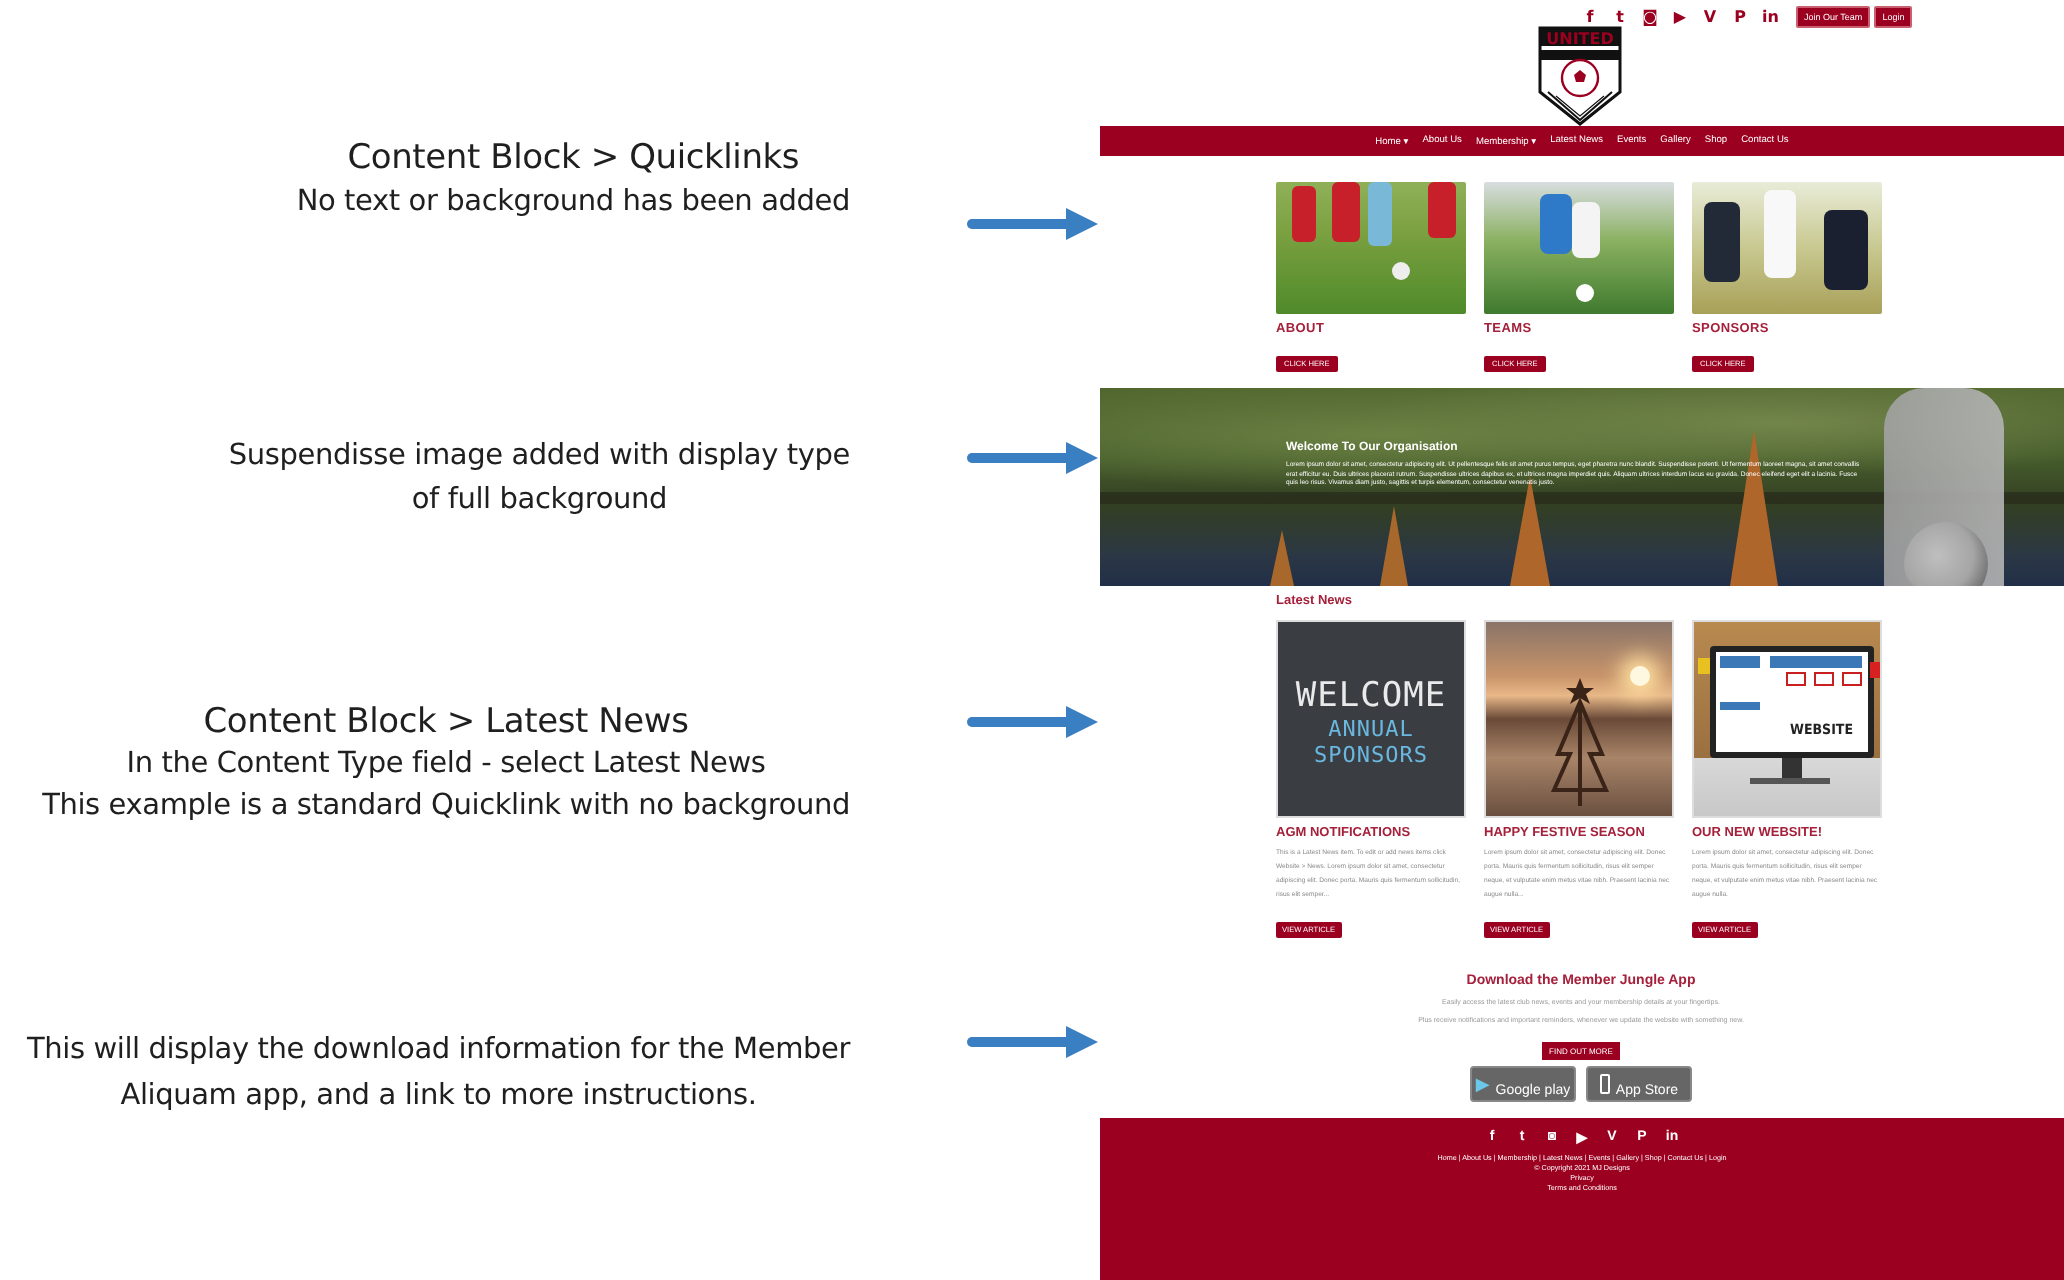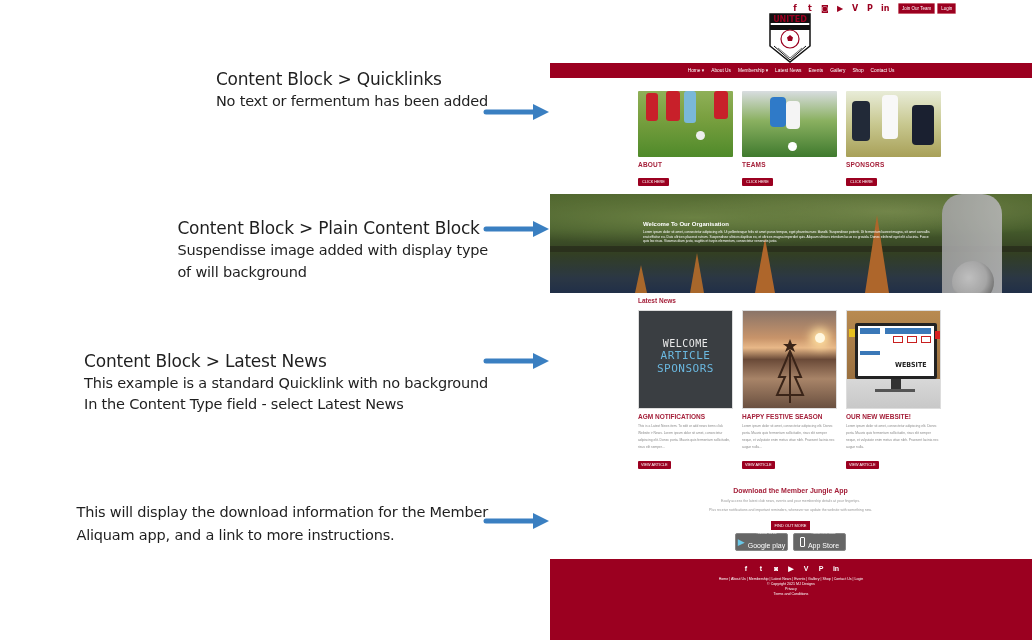--- a/index.html
+++ b/index.html
@@ -1,20 +1,20 @@
 <!DOCTYPE html>
 <html><head>
 <meta charset="utf-8">
 <style>
   * { box-sizing: border-box; margin: 0; padding: 0; }
   html, body { width: 1032px; height: 640px; overflow: hidden; background: #ffffff; }
   body { position: relative; font-family: "DejaVu Sans", sans-serif; color: #222; }
 
   
-  .annot { position: absolute; right: 544px; text-align: left; color: #1f1f1f; font-family: "DejaVu Sans", sans-serif; }
+  .annot { position: absolute; right: 607px; text-align: center; color: #1f1f1f; font-family: "DejaVu Sans", sans-serif; }
   .annot .title { font-size: 17px; line-height: 22px; letter-spacing: -0.2px; }
   .annot .line { font-size: 14.5px; line-height: 23px; letter-spacing: -0.2px; }
   .arrow { position: absolute; width: 68px; height: 18px; }
 
   
   .site { position: absolute; left: 549px; top: 0; width: 483px; height: 640px; background: #fff; overflow: hidden; }
   .topbar { position: absolute; top: 3px; left: 242px; display: flex; align-items: center; gap: 0; }
   .social { display: flex; gap: 7px; align-items: center; }
   .social .ic { width: 8px; height: 8px; color: #9b0020; font-size: 8px; line-height: 8px; font-weight: bold; text-align: center; font-family: "DejaVu Sans", sans-serif; }
   .topbtns { display: flex; gap: 2px; margin-left: 9px; }
@@ -72,49 +72,48 @@
   .footer .line { font-size: 3.6px; margin-top: 1px; }
   .footer .powered { display: flex; justify-content: center; align-items: center; gap: 3px; margin-top: 5px; }
   .footer .powered .pb { font-size: 2.6px; }
   .footer .powered .jg { font-size: 11px; font-weight: bold; font-family: "DejaVu Serif", serif; font-style: italic; }
 </style>
 </head>
 <body>
 
 <div class="annot" style="top:68px;">
   <div class="title">Content Block &gt; Quicklinks</div>
-  <div class="line">No text or fermentum has been added</div>
+  <div class="line">No text or background has been added</div>
 </div>
 <svg class="arrow" style="left:483px;top:103px;" viewBox="0 0 68 18">
     <line x1="3" y1="9" x2="52" y2="9" stroke="#3a7fc1" stroke-width="5" stroke-linecap="round"></line>
     <polygon points="50,1 66,9 50,17" fill="#3a7fc1"></polygon>
   </svg>
 
 <div class="annot" style="top:217px;">
-  <div class="title">Content Block &gt; Plain Content Block</div>
   <div class="line" style="line-height:22px;">Suspendisse image added with display type</div>
-  <div class="line" style="line-height:22px;">of will background</div>
+  <div class="line" style="line-height:22px;">of full background</div>
 </div>
 <svg class="arrow" style="left:483px;top:220px;" viewBox="0 0 68 18">
     <line x1="3" y1="9" x2="52" y2="9" stroke="#3a7fc1" stroke-width="5" stroke-linecap="round"></line>
     <polygon points="50,1 66,9 50,17" fill="#3a7fc1"></polygon>
   </svg>
 
 <div class="annot" style="top:350px;">
   <div class="title">Content Block &gt; Latest News</div>
+  <div class="line" style="line-height:20px;">In the Content Type field - select Latest News</div>
   <div class="line" style="line-height:22px;">This example is a standard Quicklink with no background</div>
-  <div class="line" style="line-height:20px;">In the Content Type field - select Latest News</div>
 </div>
 <svg class="arrow" style="left:483px;top:352px;" viewBox="0 0 68 18">
     <line x1="3" y1="9" x2="52" y2="9" stroke="#3a7fc1" stroke-width="5" stroke-linecap="round"></line>
     <polygon points="50,1 66,9 50,17" fill="#3a7fc1"></polygon>
   </svg>
 
 <div class="annot" style="top:501px;">
-  <div class="line" style="margin-top:0;">This will display the download information for the Member</div>
+  <div class="line" style="margin-top:13px;">This will display the download information for the Member</div>
   <div class="line">Aliquam app, and a link to more instructions.</div>
 </div>
 <svg class="arrow" style="left:483px;top:512px;" viewBox="0 0 68 18">
     <line x1="3" y1="9" x2="52" y2="9" stroke="#3a7fc1" stroke-width="5" stroke-linecap="round"></line>
     <polygon points="50,1 66,9 50,17" fill="#3a7fc1"></polygon>
   </svg>
 
 <div class="site">
 
   <div class="topbar">
@@ -200,22 +199,22 @@
     <div class="txt">
       <h3>Welcome To Our Organisation</h3>
       <p>Lorem ipsum dolor sit amet, consectetur adipiscing elit. Ut pellentesque felis sit amet purus tempus, eget pharetra nunc blandit. Suspendisse potenti. Ut fermentum laoreet magna, sit amet convallis erat efficitur eu. Duis ultrices placerat rutrum. Suspendisse ultrices dapibus ex, et ultrices magna imperdiet quis. Aliquam ultrices interdum lacus eu gravida. Donec eleifend eget elit a lacinia. Fusce quis leo risus. Vivamus diam justo, sagittis et turpis elementum, consectetur venenatis justo.</p>
     </div>
   </div>
 
   <div class="news-title">Latest News</div>
   <div class="news">
     <div class="ncard">
       <div class="img" style="background:#3a3e42;text-align:center;font-family:'DejaVu Sans Mono',monospace;">
-        <div style="margin-top:27px;font-size:10px;color:#eaeaea;letter-spacing:0.5px;">WELCOME</div>
-        <div style="font-size:11px;color:#6ab8e0;letter-spacing:0.5px;">ARTICLE</div>
+        <div style="margin-top:27px;font-size:17px;color:#eaeaea;letter-spacing:0.5px;">WELCOME</div>
+        <div style="font-size:11px;color:#6ab8e0;letter-spacing:0.5px;">ANNUAL</div>
         <div style="font-size:11px;color:#6ab8e0;letter-spacing:0.5px;">SPONSORS</div>
       </div>
       <div class="head">AGM NOTIFICATIONS</div>
       <div class="body">This is a Latest News item. To edit or add news items click Website &gt; News. Lorem ipsum dolor sit amet, consectetur adipiscing elit. Donec porta. Mauris quis fermentum sollicitudin, risus elit semper...</div>
       <span class="btn">VIEW ARTICLE</span>
     </div>
     <div class="ncard">
       <div class="img" style="background:linear-gradient(180deg,#8a7468 0%,#c8946a 28%,#e8b888 38%,#6a4a38 50%,#a88468 70%,#6a5040 100%);">
         <div style="position:absolute;left:72px;top:22px;width:10px;height:10px;border-radius:50%;background:#fff8e0;box-shadow:0 0 10px 5px #ffe0a0;"></div>
         <svg style="position:absolute;left:30px;top:26px;" width="34" height="68" viewBox="0 0 34 68">

